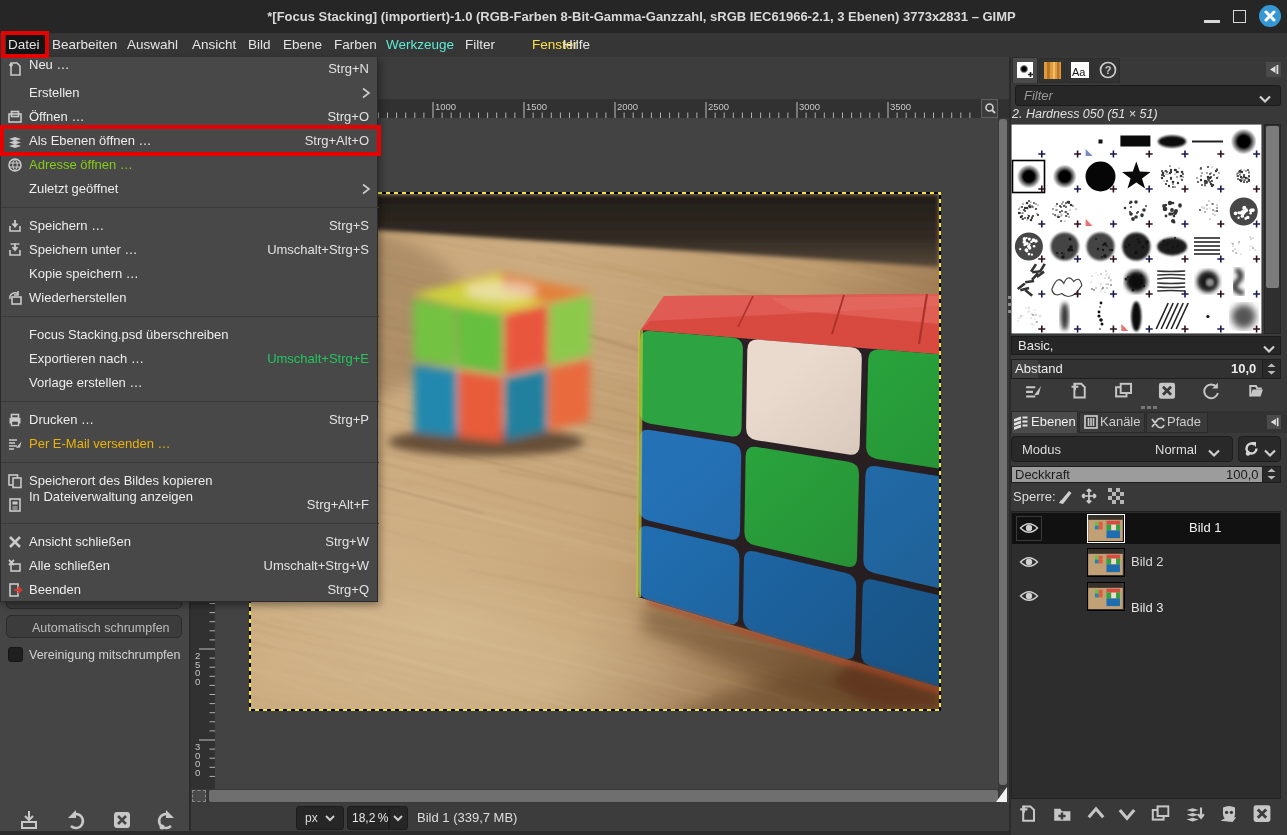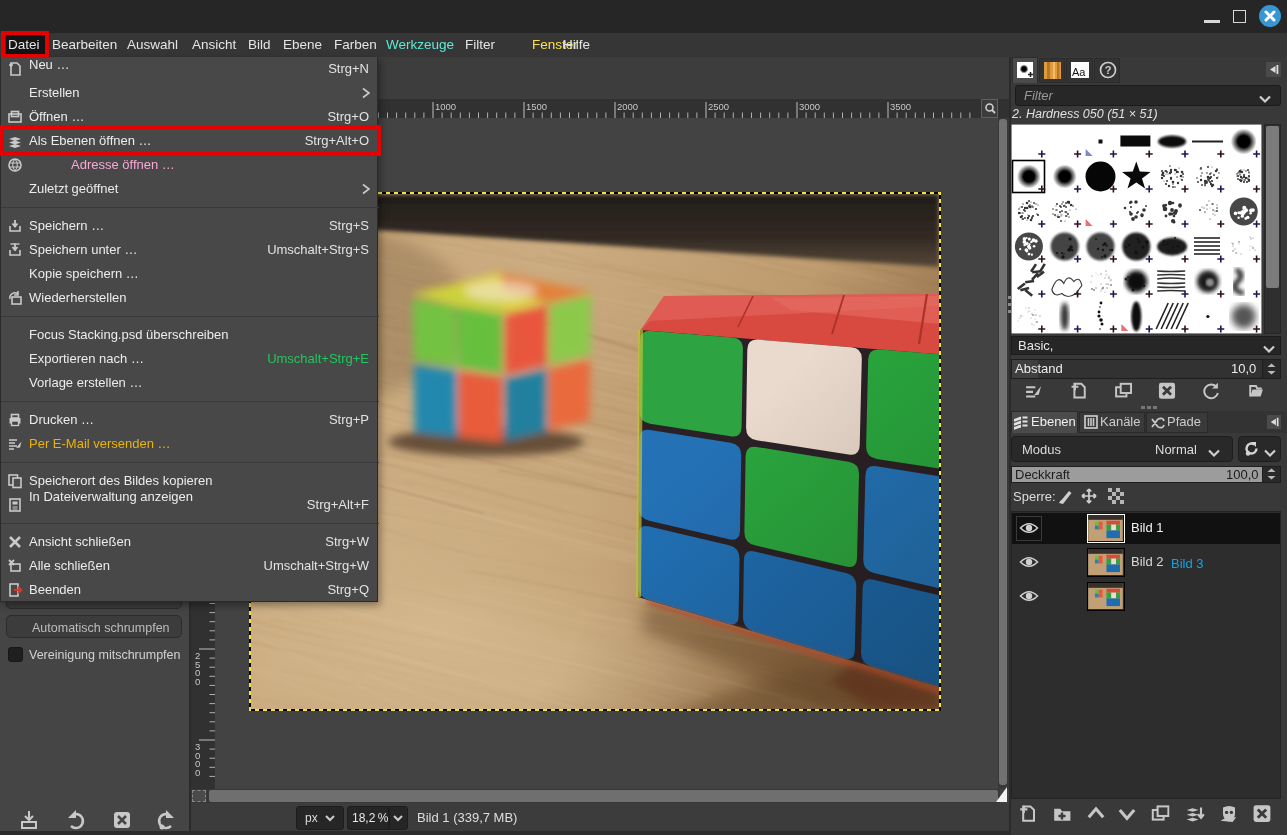--- a/index.html
+++ b/index.html
@@ -3,20 +3,21 @@
 *{margin:0;padding:0;box-sizing:border-box;}
 html,body{width:1287px;height:835px;overflow:hidden;background:#3b3b3b;
  font-family:"Liberation Sans",sans-serif;}
 #win{position:absolute;left:0;top:0;width:1287px;height:835px;background:#3d3d3d;}
 .abs{position:absolute;}
 .tx{white-space:nowrap;}
 </style></head>
 <body>
 <div id="win">
 <div class="abs" style="left:0px;top:0px;width:1287px;height:33px;background:#262626;"></div>
+<div class="abs tx" style="left:0;top:9px;width:1283px;text-align:center;font-size:13px;font-weight:700;color:#d9d9d9;">*[Focus Stacking] (importiert)-1.0 (RGB-Farben 8-Bit-Gamma-Ganzzahl, sRGB IEC61966-2.1, 3 Ebenen) 3773x2831 – GIMP</div>
 <div class="abs" style="left:1204px;top:20px;width:16px;height:2.5px;background:#d8d8d8;"></div>
 <div class="abs" style="left:1233px;top:10px;width:13px;height:13px;border:1.8px solid #d8d8d8;"></div>
 <div class="abs" style="left:1259px;top:5px;width:22px;height:22px;background:#3797d3;border-radius:50%;"></div>
 <svg class="abs" style="left:1263px;top:9px;" width="14" height="14" viewBox="0 0 14 14">
       <path d="M3 3 L11 11 M11 3 L3 11" stroke="#fff" stroke-width="3" stroke-linecap="round"></path>
     </svg>
 <div class="abs" style="left:0px;top:33px;width:1287px;height:24px;background:#363636;"></div>
 <div class="abs" style="left:6px;top:33px;width:40px;height:24px;background:#141414;"></div>
 <div class="abs tx" style="left:8px;top:37px;font-size:13.5px;color:#e4e4e4;">Datei</div>
 <div class="abs tx" style="left:52px;top:37px;font-size:13.5px;color:#e4e4e4;">Bearbeiten</div>
@@ -1222,21 +1223,21 @@
     <div class="abs" style="left:1264px;top:124px;width:17px;height:210px;background:#2f2f2f;border:1px solid #262626;"></div>
     <div class="abs" style="left:1266px;top:126px;width:13px;height:162px;background:#7c7c7c;border-radius:2px;"></div>
     <div class="abs" style="left:1011px;top:336px;width:270px;height:19px;background:#262626;border:1px solid #1b1b1b;"></div>
     <div class="abs tx" style="left:1018px;top:338px;font-size:13px;color:#e8e8e8;">Basic,</div>
     <div class="abs" style="left:1262px;top:340px;"><svg width="14" height="10" viewBox="0 0 14 10">
         <path d="M2 2.5 L7 7.5 L12 2.5" fill="none" stroke="#cfcfcf" stroke-width="2.2"></path>
       </svg></div>
     <div class="abs" style="left:1011px;top:359px;width:270px;height:20px;background:#323232;border:1px solid #1e1e1e;"></div>
     <div class="abs" style="left:1012px;top:360px;width:26px;height:18px;background:#404040;"></div>
     <div class="abs tx" style="left:1015px;top:361px;font-size:13px;color:#ececec;">Abstand</div>
-    <div class="abs tx" style="left:1231px;top:361px;font-size:13px;color:#ececec;">10,0</div>
+    <div class="abs tx" style="left:1231px;top:361px;font-size:13px;color:#ececec;font-weight:bold;">10,0</div>
     <div class="abs" style="left:1262px;top:359px;width:19px;height:20px;background:#2a2a2a;border:1px solid #1e1e1e;"></div>
     <svg class="abs" style="left:1265px;top:362px;" width="13" height="14" viewBox="0 0 13 14">
       <path d="M2.5 5 L6.5 1.5 L10.5 5 Z M2.5 9 L6.5 12.5 L10.5 9 Z" fill="#bbb"></path>
     </svg>
     <div class="abs" style="left:1025px;top:383px;transform:scale(1.15);"><svg width="16" height="16" viewBox="0 0 16 16">
         <path d="M2 5 h8 M2 9 h6 M2 13 h8" stroke="#c6c6c6" stroke-width="1.8"></path>
         <path d="M9 12 L15 4 L13 11.5 Z" fill="#c6c6c6"></path>
       </svg></div>
     <div class="abs" style="left:1071px;top:383px;transform:scale(1.15);"><svg width="16" height="16" viewBox="0 0 16 16">
         <path d="M4 2 h6 l3 3 v9 h-9 Z" stroke="#c6c6c6" stroke-width="1.7" fill="none"></path>
@@ -1335,21 +1336,21 @@
         <rect x="7" y="7" width="4" height="4" fill="#6abf45"></rect>
         <rect x="11" y="7" width="4" height="4" fill="#e8573c"></rect>
         <rect x="7" y="11" width="4" height="4" fill="#2386ad"></rect>
         <rect x="11" y="11" width="4" height="4" fill="#e8573c"></rect>
         <rect x="19" y="6" width="14" height="4" fill="#d84a40"></rect>
         <rect x="19" y="10" width="5" height="6" fill="#2ea43c"></rect>
         <rect x="24" y="10" width="5" height="6" fill="#ecdccf"></rect>
         <rect x="29" y="10" width="4" height="6" fill="#2ea43c"></rect>
         <rect x="19" y="16" width="14" height="8" fill="#1e6db0"></rect>
       </svg></div>
-    <div class="abs tx" style="left:1131px;top:520px;font-size:13px;color:#f2f2f2;">Bild 1</div>
+    <div class="abs tx" style="left:1189px;top:520px;font-size:13px;color:#f2f2f2;">Bild 1</div>
     <div class="abs" style="left:1019px;top:555px;"><svg width="20" height="14" viewBox="0 0 20 14">
         <path d="M1.5 7 Q10 -1.5 18.5 7 Q10 15.5 1.5 7 Z" fill="none" stroke="#cfcfcf" stroke-width="1.6"></path>
         <circle cx="10" cy="7" r="3.2" fill="#cfcfcf"></circle>
       </svg></div>
     <div class="abs" style="left:1087px;top:548px;width:38px;height:29px;border:1.5px solid #000;"><svg width="35" height="26" viewBox="0 0 36 27">
         <rect width="36" height="27" fill="#c2a076"></rect>
         <rect width="36" height="5" fill="#35302a"></rect>
         <rect x="7" y="7" width="4" height="4" fill="#6abf45"></rect>
         <rect x="11" y="7" width="4" height="4" fill="#e8573c"></rect>
         <rect x="7" y="11" width="4" height="4" fill="#2386ad"></rect>
@@ -1371,21 +1372,21 @@
         <rect x="7" y="7" width="4" height="4" fill="#6abf45"></rect>
         <rect x="11" y="7" width="4" height="4" fill="#e8573c"></rect>
         <rect x="7" y="11" width="4" height="4" fill="#2386ad"></rect>
         <rect x="11" y="11" width="4" height="4" fill="#e8573c"></rect>
         <rect x="19" y="6" width="14" height="4" fill="#d84a40"></rect>
         <rect x="19" y="10" width="5" height="6" fill="#2ea43c"></rect>
         <rect x="24" y="10" width="5" height="6" fill="#ecdccf"></rect>
         <rect x="29" y="10" width="4" height="6" fill="#2ea43c"></rect>
         <rect x="19" y="16" width="14" height="8" fill="#1e6db0"></rect>
       </svg></div>
-    <div class="abs tx" style="left:1131px;top:556px;font-size:13px;color:#0ea5e9;margin-left:40px;">Bild 3</div>
+    <div class="abs tx" style="left:1131px;top:600px;font-size:13px;color:#e5e5e5;">Bild 3</div>
     <div class="abs" style="left:1020px;top:806px;transform:scale(1.2);"><svg width="16" height="16" viewBox="0 0 16 16">
         <path d="M4 2 h6 l3 3 v9 h-9 Z" stroke="#c6c6c6" stroke-width="1.7" fill="none"></path>
         <path d="M1.5 4.5 h6 M4.5 1.5 v6" stroke="#c6c6c6" stroke-width="1.8"></path>
       </svg></div>
     <div class="abs" style="left:1054px;top:806px;transform:scale(1.2);"><svg width="16" height="16" viewBox="0 0 16 16">
         <path d="M1.5 4 h5 l1.5 2 h7 v8 h-13.5 Z" fill="#c6c6c6"></path>
         <path d="M8 7 v6 M5 10 h6" stroke="#3b3b3b" stroke-width="2"></path>
       </svg></div>
     <div class="abs" style="left:1088px;top:806px;transform:scale(1.2);"><svg width="16" height="16" viewBox="0 0 16 16">
         <path d="M2 11 L8 4 L14 11" fill="none" stroke="#c6c6c6" stroke-width="2.6"></path>
@@ -1432,21 +1433,21 @@
           <path d="M2 6 L8 4 L14 6 L8 8 Z" fill="#c9c9c9"></path>
           <path d="M2 9.5 L8 7.5 L14 9.5 L8 11.5 Z" fill="#c9c9c9"></path>
           <path d="M2 13 L8 11 L14 13 L8 15 Z" fill="#c9c9c9"></path>
         </svg></div>
       <div class="abs tx" style="left:28px;top:76px;font-size:13px;color:#ececec;">Als Ebenen öffnen …</div>
       <div class="abs tx" style="right:8px;top:76px;font-size:13px;color:#e2e2e2;">Strg+Alt+O</div>
       <div class="abs" style="left:6px;top:100px;"><svg width="16" height="16" viewBox="0 0 16 16">
           <circle cx="8" cy="8" r="6" stroke="#c9c9c9" stroke-width="1.6" fill="none"></circle>
           <path d="M8 2 a9 9 0 0 1 0 12 M8 2 a9 9 0 0 0 0 12 M2.5 6 h11 M2.5 10 h11" stroke="#c9c9c9" stroke-width="1.1" fill="none"></path>
         </svg></div>
-      <div class="abs tx" style="left:28px;top:100px;font-size:13px;color:#f9a8d4;margin-left:42px;">Adresse öffnen …</div>
+      <div class="abs tx" style="left:28px;top:100px;font-size:13px;color:#84cc16;">Adresse öffnen …</div>
       <div class="abs tx" style="left:28px;top:124px;font-size:13px;color:#ececec;">Zuletzt geöffnet</div>
       <svg class="abs" style="left:360px;top:126px;" width="10" height="12" viewBox="0 0 10 12">
         <path d="M2 1.5 L8 6 L2 10.5" fill="none" stroke="#ccc" stroke-width="1.6"></path>
       </svg>
       <div class="abs" style="left:0;top:150px;width:378px;height:1px;background:#3a3a3a;"></div>
       <div class="abs" style="left:6px;top:161px;"><svg width="16" height="16" viewBox="0 0 16 16">
           <path d="M3 8 v5 h10 V8" stroke="#c9c9c9" stroke-width="1.6" fill="none"></path>
           <path d="M8 2 v6 M5.5 5.5 L8 8.5 L10.5 5.5" stroke="#c9c9c9" stroke-width="1.8" fill="none"></path>
         </svg></div>
       <div class="abs tx" style="left:28px;top:161px;font-size:13px;color:#ececec;">Speichern …</div>

